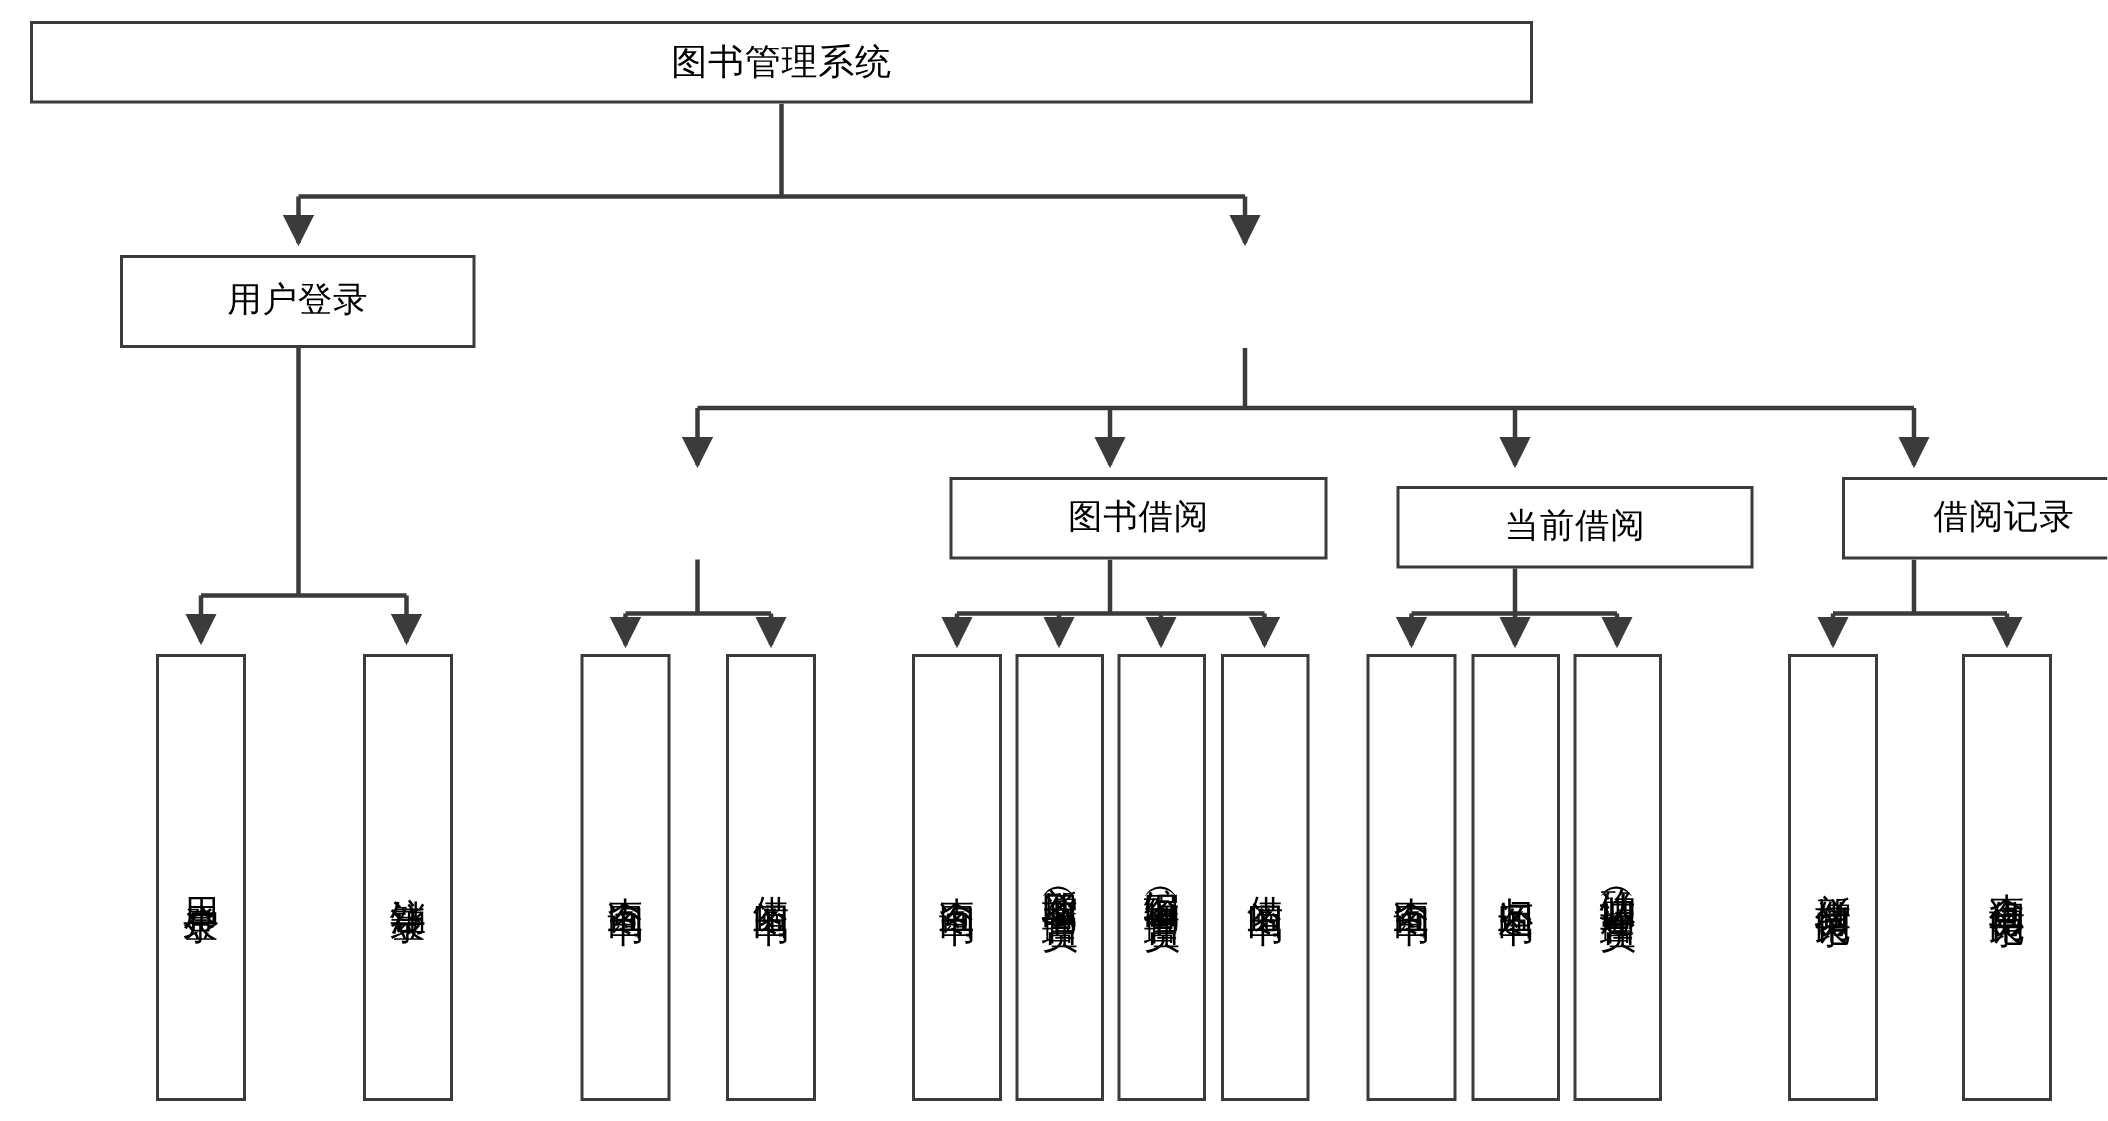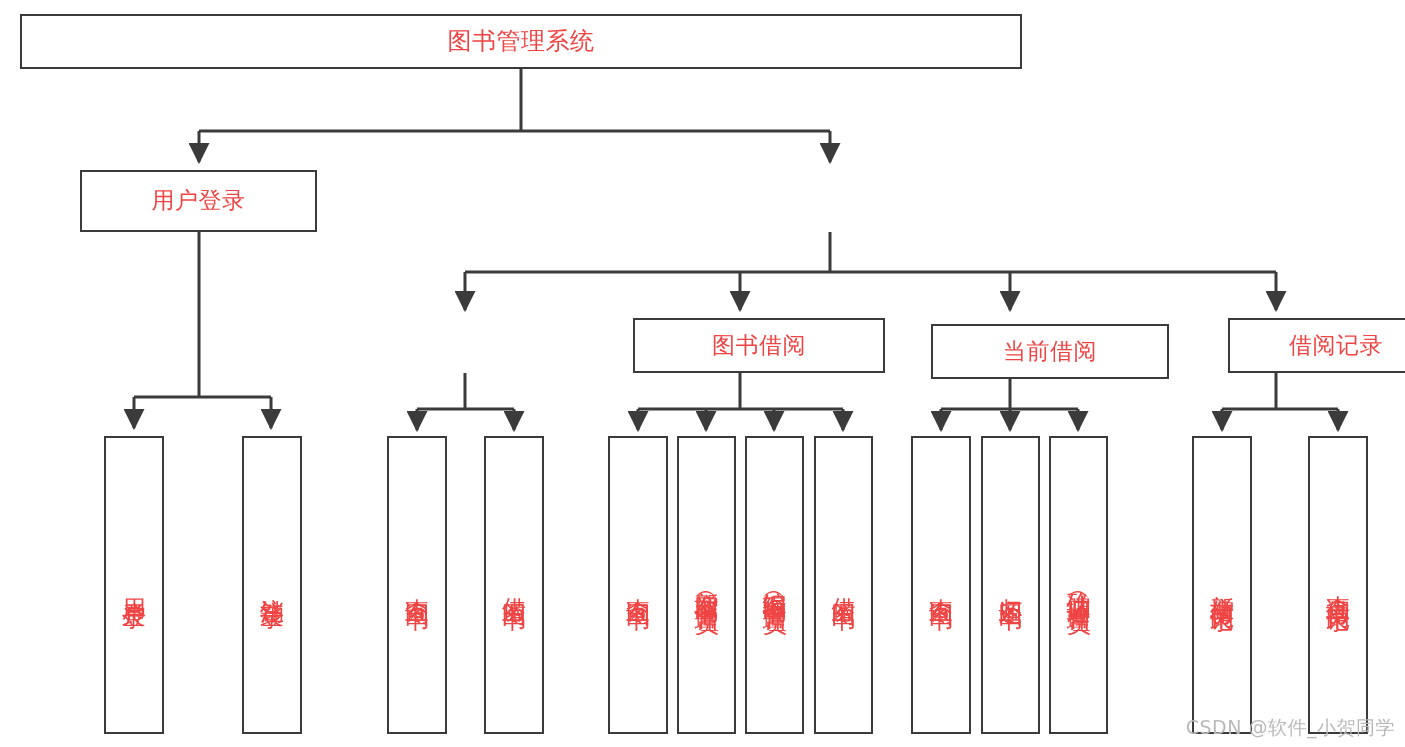--- a/index.html
+++ b/index.html
@@ -22,21 +22,21 @@
     pointer-events:none;
   }
   .node{
     position:absolute;
     box-sizing:border-box;
     border:2px solid #3b3b3b;
     background:#ffffff;
     display:flex;
     align-items:center;
     justify-content:center;
-    color:#ef4444;
+    color:#000000;
     z-index:2;
   }
   .node .label{
     display:block;
     text-align:center;
     line-height:1.18;
     white-space:pre-wrap;
   }
   
   .h-node .label{
@@ -190,15 +190,14 @@
   </div>
 
   <div class="node v-node" style="left:1192px;top:436px;width:60px;height:298px;">
     <span class="label">新增借阅记录</span>
   </div>
 
   <div class="node v-node" style="left:1308px;top:436px;width:60px;height:298px;">
     <span class="label">查询借阅记录</span>
   </div>
 
-  <div class="watermark">CSDN @软件_小贺同学</div>
 
 </div>
 
 </body></html>

